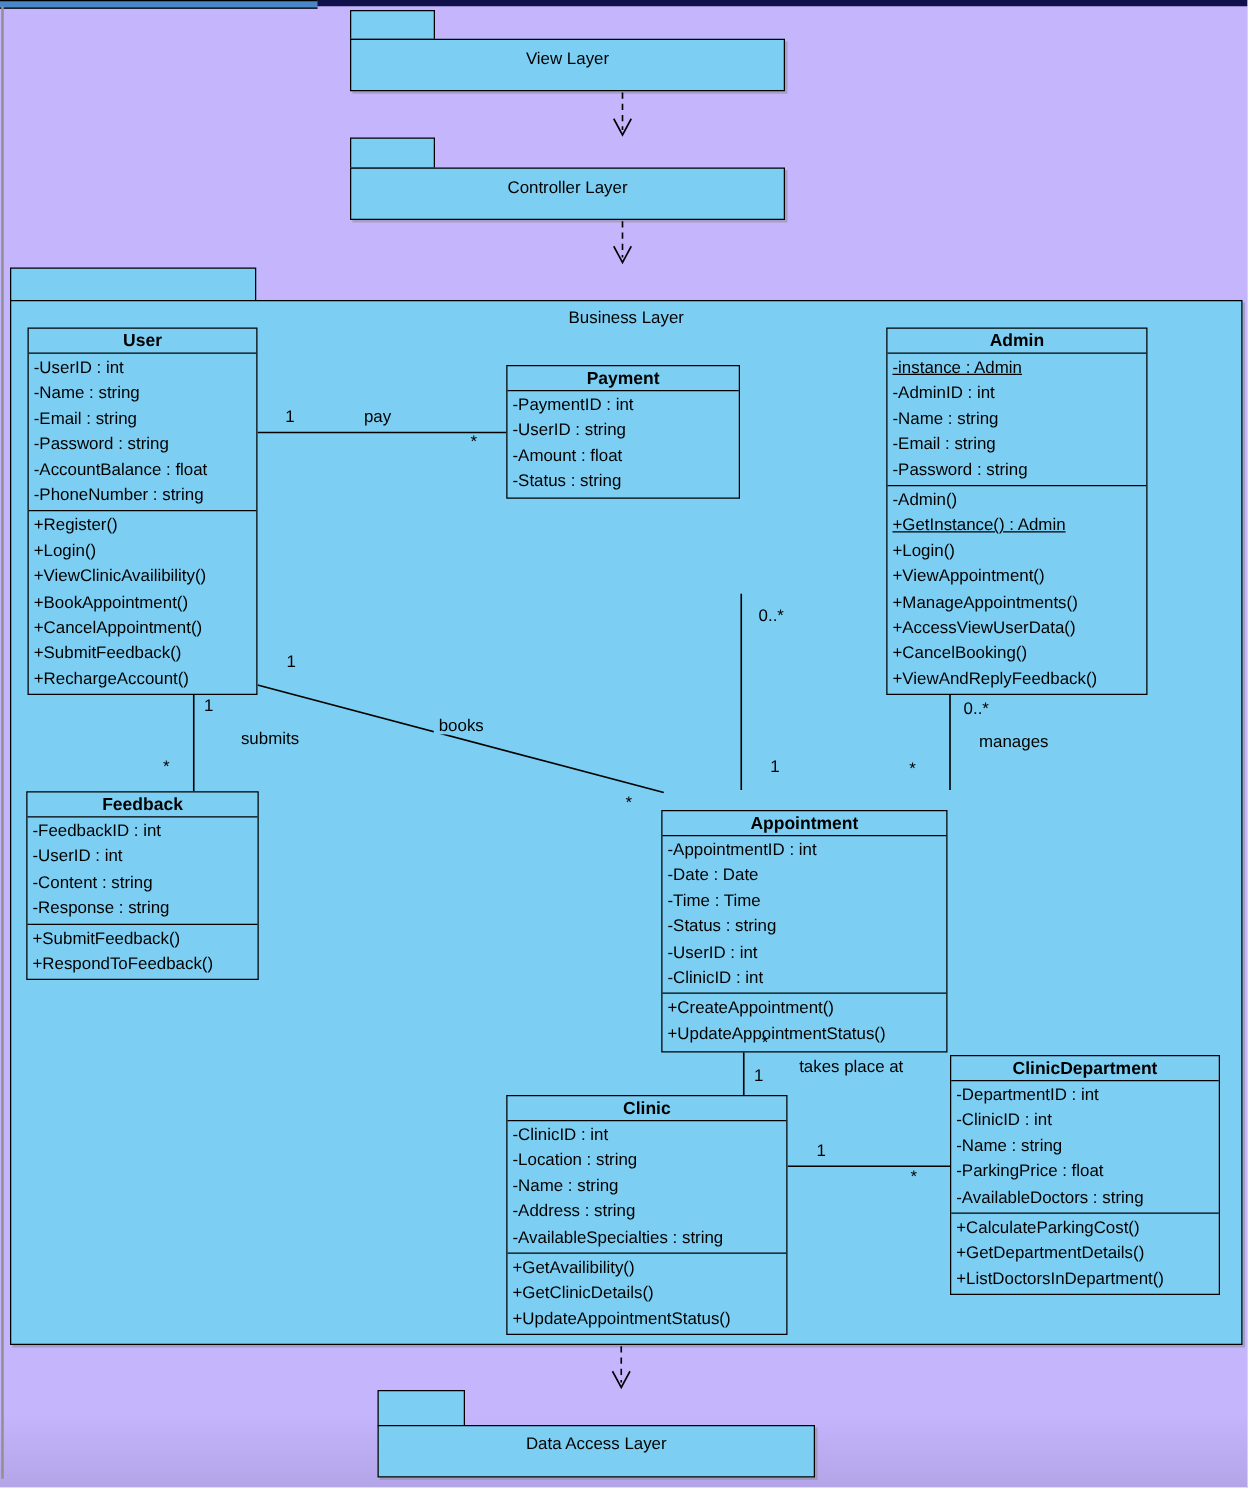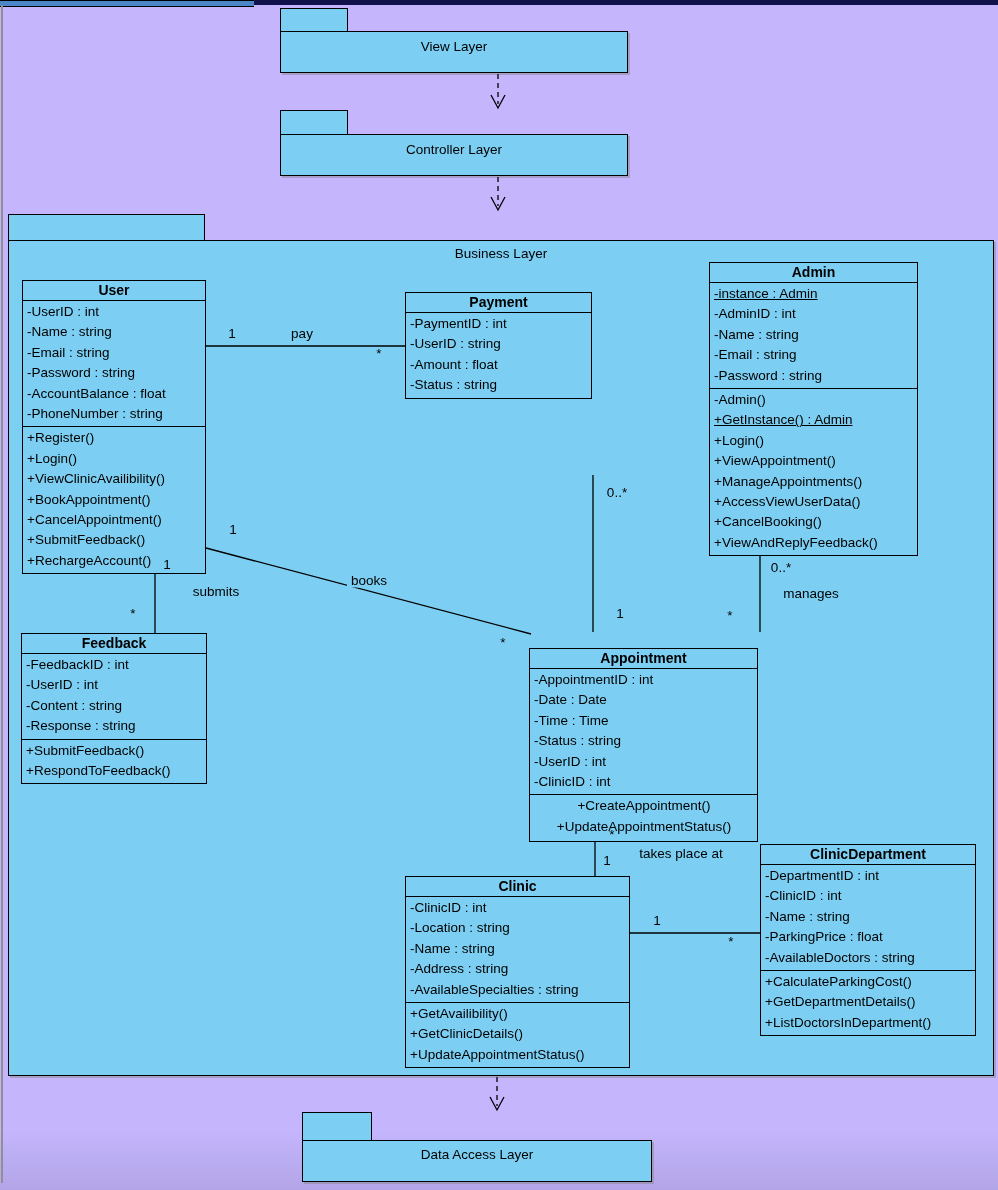--- a/index.html
+++ b/index.html
@@ -86,21 +86,21 @@
 
     <path d="M206,346 L405,346"></path>
     <path d="M155,547 L155,633"></path>
     <path d="M206,548 L531,634"></path>
     <path d="M593,475 L593,632"></path>
     <path d="M760,551 L760,632"></path>
     <path d="M595,820 L595,876"></path>
     <path d="M630,933 L760,933"></path>
   </svg>
 
-  <div class="uml-class" style="left:22px;top:262px;width:184px;margin-top:18px;">
+  <div class="uml-class" style="left:22px;top:262px;width:184px;">
     <div class="uml-class-name">User</div>
     <div class="uml-section">
         <div class="member-row">-UserID : int</div>
         <div class="member-row">-Name : string</div>
         <div class="member-row">-Email : string</div>
         <div class="member-row">-Password : string</div>
         <div class="member-row">-AccountBalance : float</div>
         <div class="member-row">-PhoneNumber : string</div>
       </div>
     <div class="uml-section">
@@ -162,21 +162,21 @@
   <div class="uml-class" style="left:529px;top:632px;width:229px;margin-top:16px;">
     <div class="uml-class-name">Appointment</div>
     <div class="uml-section">
         <div class="member-row">-AppointmentID : int</div>
         <div class="member-row">-Date : Date</div>
         <div class="member-row">-Time : Time</div>
         <div class="member-row">-Status : string</div>
         <div class="member-row">-UserID : int</div>
         <div class="member-row">-ClinicID : int</div>
       </div>
-    <div class="uml-section" style="padding-bottom:4px;text-align:center;">
+    <div class="uml-section" style="padding-bottom:4px;">
         <div class="member-row">+CreateAppointment()</div>
         <div class="member-row">+UpdateAppointmentStatus()</div>
       </div>
   </div>
 
   <div class="uml-class" style="left:405px;top:876px;width:225px;">
     <div class="uml-class-name">Clinic</div>
     <div class="uml-section">
         <div class="member-row">-ClinicID : int</div>
         <div class="member-row">-Location : string</div>

